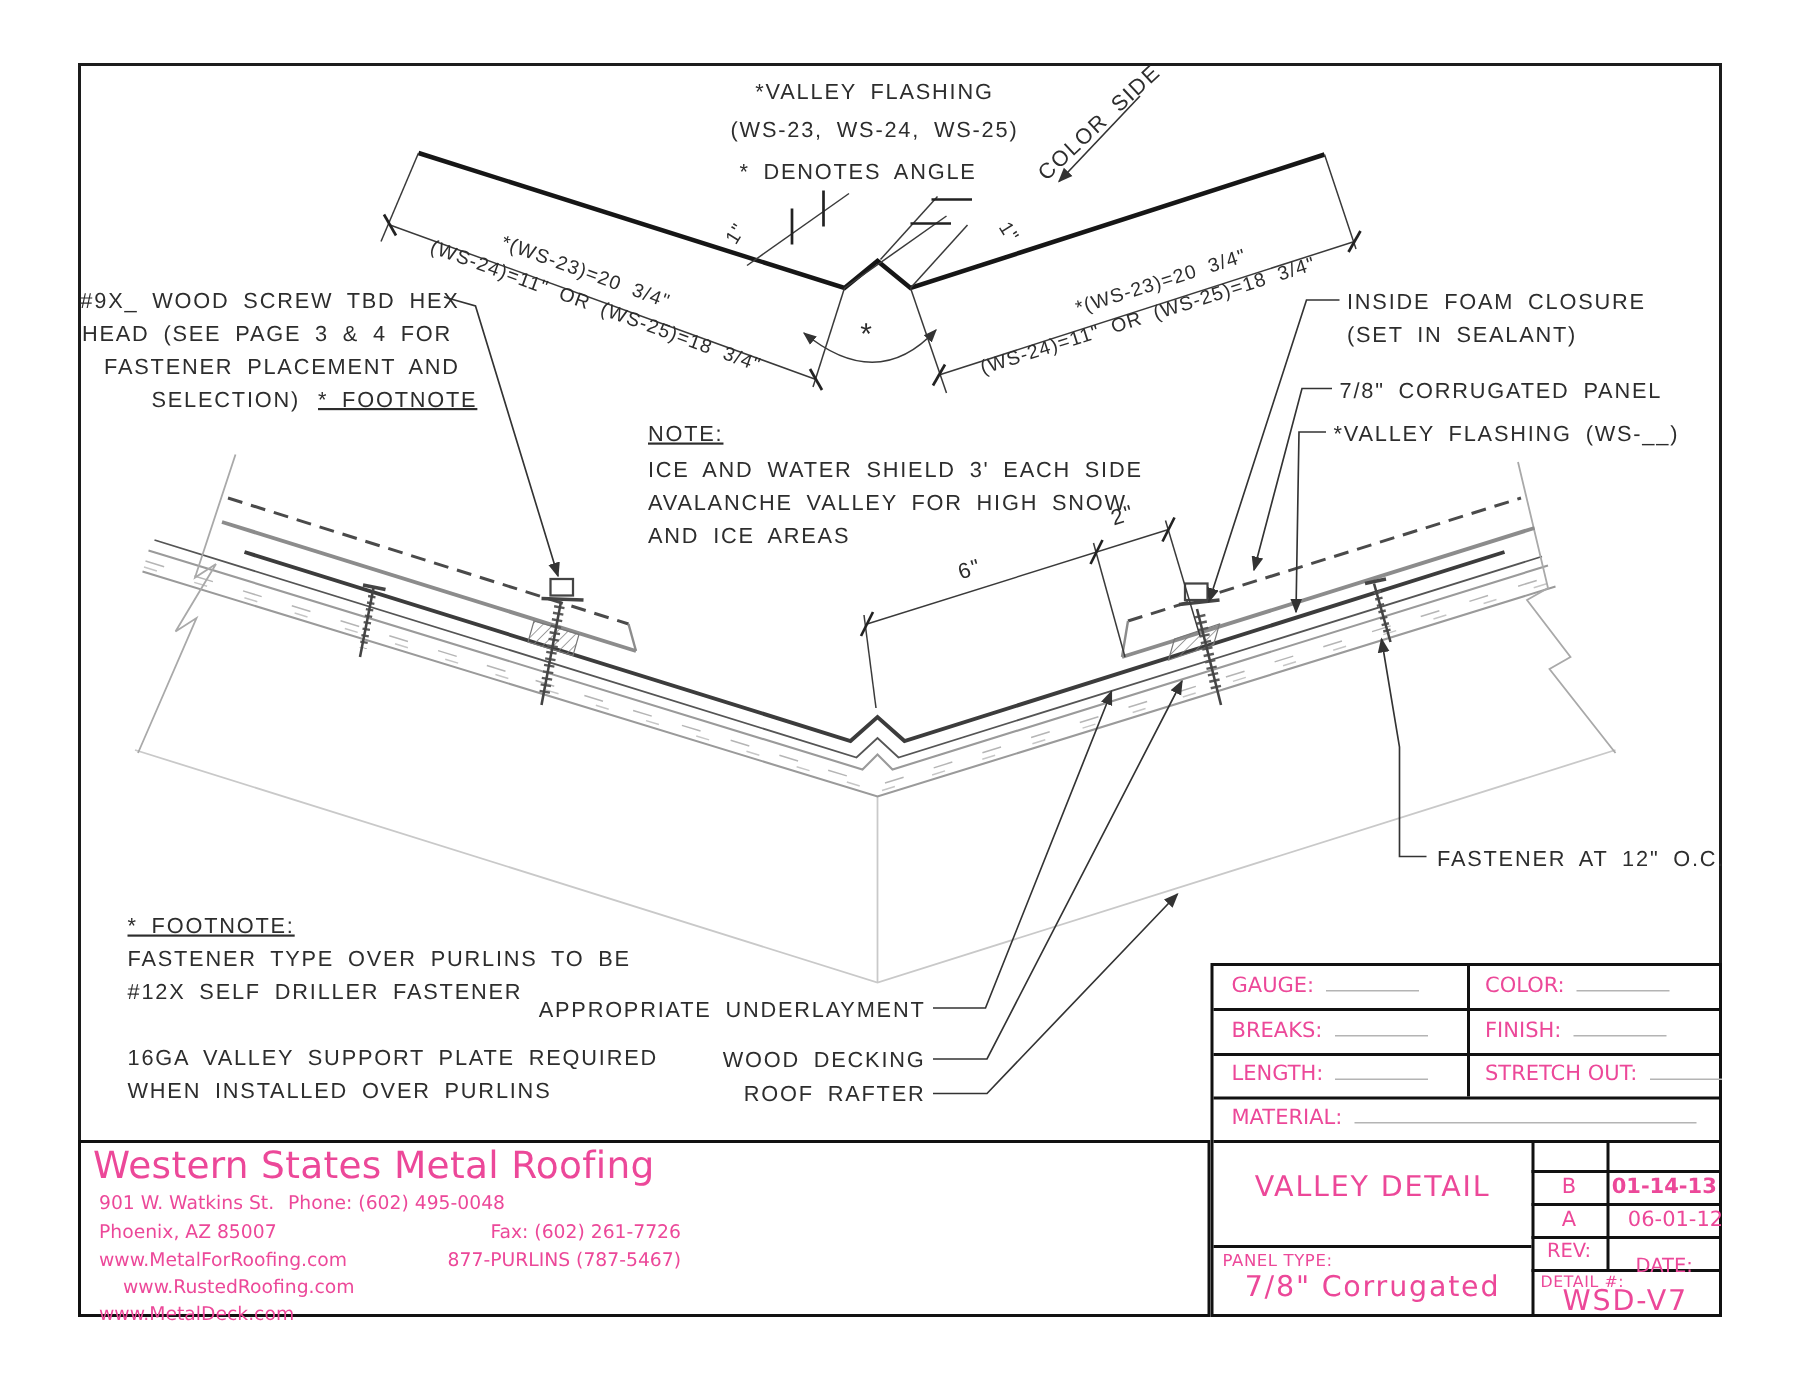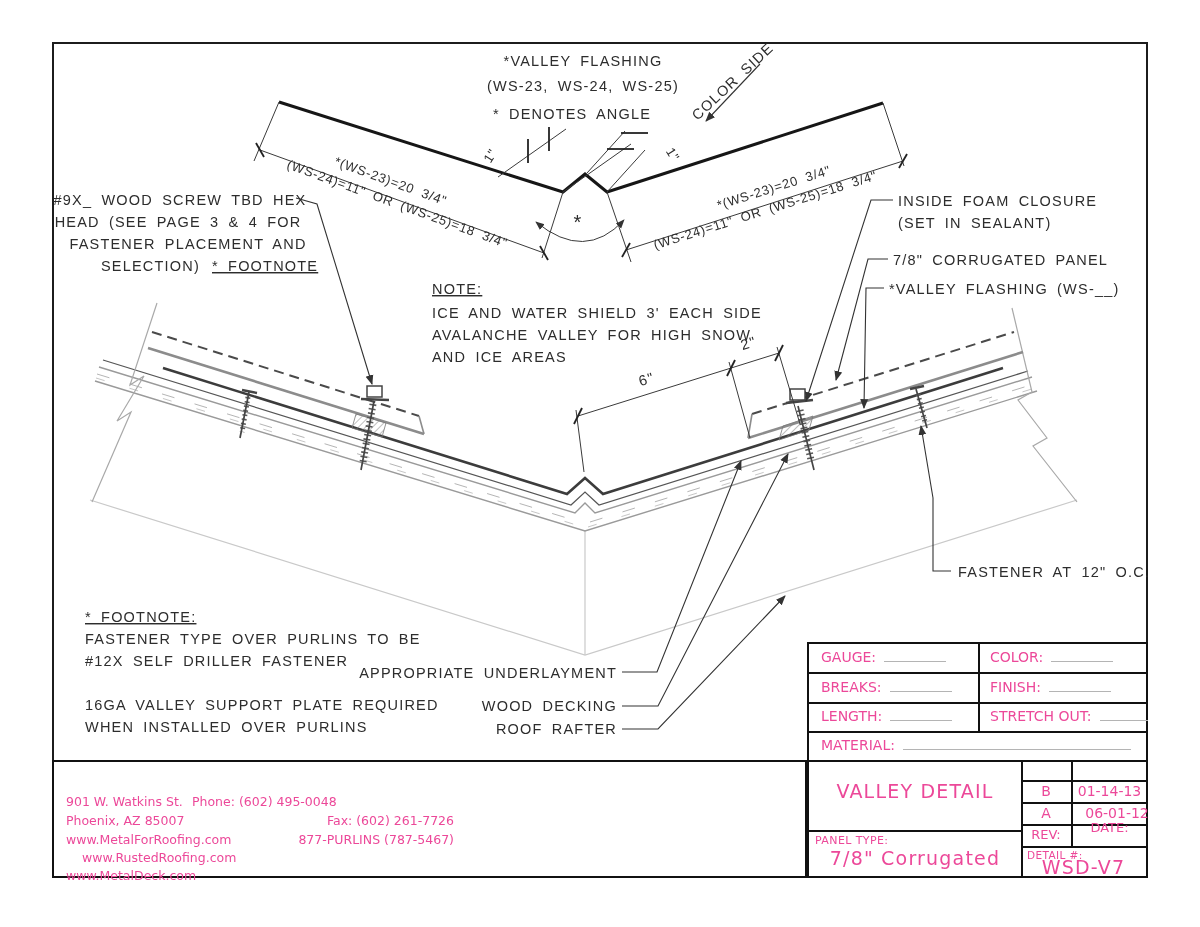--- a/index.html
+++ b/index.html
@@ -241,30 +241,31 @@
     <div class="cell" style="left:181px;top:35px;"><span>FINISH:</span><span class="blank" style="width:62px;"></span></div>
     <div class="cell" style="left:12px;top:64px;"><span>LENGTH:</span><span class="blank" style="width:62px;"></span></div>
     <div class="cell" style="left:181px;top:64px;text-align:center;"><span>STRETCH OUT:</span><span class="blank" style="width:48px;"></span></div>
     <div class="cell" style="left:12px;top:93px;"><span>MATERIAL:</span><span class="blank" style="width:228px;"></span></div>
 
     <div class="cell bigtxt ctr" style="left:0;top:136px;width:212px;">VALLEY DETAIL</div>
     <div class="cell smalltxt" style="left:6px;top:190px;">PANEL TYPE:</div>
     <div class="cell bigtxt ctr" style="left:0;top:203px;width:212px;">7/8" Corrugated</div>
 
     <div class="cell ctr" style="left:212px;top:139px;width:50px;">B</div>
-    <div class="cell ctr" style="left:264px;top:139px;width:73px;">01-14-13</div>
+    <div class="cell ctr" style="left:264px;top:139px;width:73px;font-weight:bold;">01-14-13</div>
     <div class="cell ctr" style="left:212px;top:161px;width:50px;">A</div>
     <div class="cell ctr" style="left:264px;top:161px;width:88px;">06-01-12</div>
     <div class="cell ctr" style="left:212px;top:183px;width:50px;font-size:13px;">REV:</div>
-    <div class="cell ctr" style="left:264px;top:176px;width:73px;font-size:13px;">DATE:</div>
+    <div class="cell ctr" style="left:264px;top:193px;width:73px;font-size:13px;">DATE:</div>
     <div class="cell tinytxt" style="left:218px;top:205px;">DETAIL #:</div>
     <div class="cell bigtxt ctr" style="left:212px;top:212px;width:125px;">WSD-V7</div>
   </div>
 
   <div class="tb" style="left:52px;top:760px;width:755px;height:118px;">
+    <div class="cell name" style="left:8px;top:0;">Western States Metal Roofing</div>
     <div class="cell addr" style="left:12px;top:32px;">901 W. Watkins St.</div>
     <div class="cell addr" style="left:12px;top:51px;">Phoenix, AZ 85007</div>
     <div class="cell addr" style="left:12px;top:70px;">www.MetalForRoofing.com</div>
     <div class="cell addr" style="left:12px;top:88px;margin-left:16px;">www.RustedRoofing.com</div>
     <div class="cell addr" style="left:12px;top:106px;">www.MetalDeck.com</div>
     <div class="cell addr" style="left:138px;top:32px;width:250px;text-align:left;">Phone: (602) 495-0048</div>
     <div class="cell addr" style="left:150px;top:51px;width:250px;text-align:right;">Fax: (602) 261-7726</div>
     <div class="cell addr" style="left:150px;top:70px;width:250px;text-align:right;">877-PURLINS (787-5467)</div>
   </div>
 

